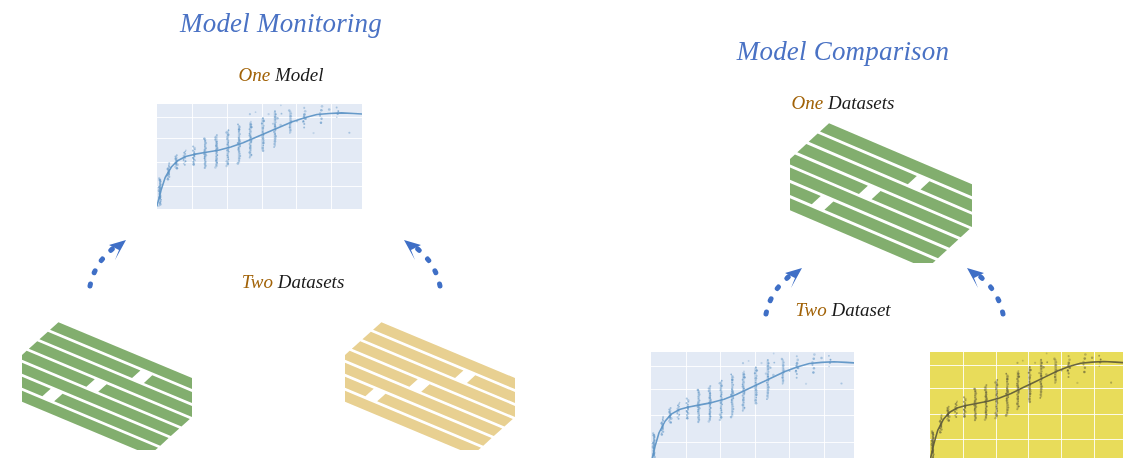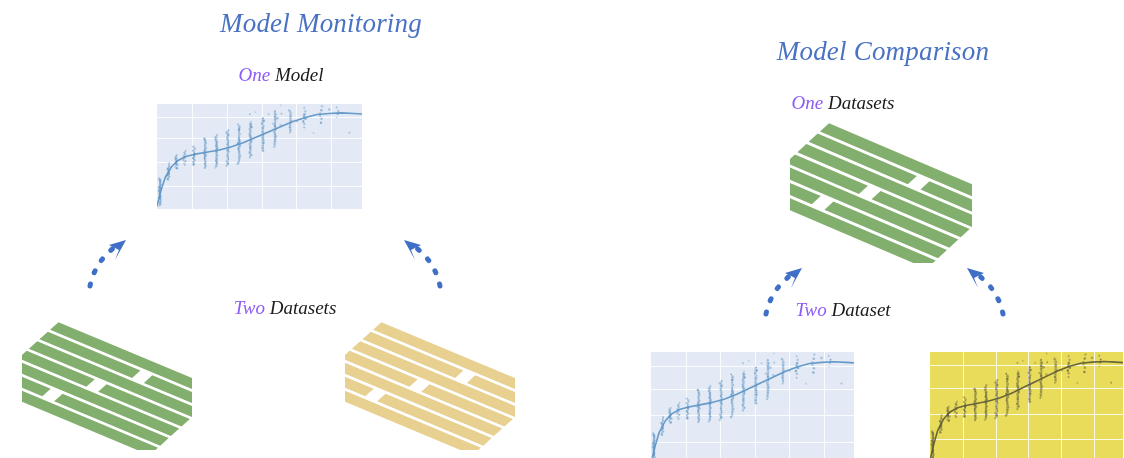--- a/index.html
+++ b/index.html
@@ -26,32 +26,31 @@
   .section-title {
     position: absolute;
     width: 100%;
     text-align: center;
     top: 8px;
     font-size: 27px;
     font-style: italic;
     color: #4a72c4;
     letter-spacing: 0.2px;
     white-space: nowrap;
-    padding-left: 40px;
   }
 
   .sub-label {
     position: absolute;
     text-align: center;
     font-size: 19px;
     font-style: italic;
     white-space: nowrap;
     color: #1a1a1a;
   }
-  .sub-label .accent { color: #8b5cf6; }
+  .sub-label .accent { color: #a16207; }
 
   
   .plot {
     position: absolute;
     overflow: hidden;
   }
   .plot .grid {
     position: absolute;
     inset: 0;
   }
@@ -356,21 +355,21 @@
         <circle cx="139.97" cy="17.46" r="0.85" fill="#5b92c4" opacity="0.52"></circle>
         <circle cx="192.37" cy="28.75" r="1.09" fill="#5b92c4" opacity="0.43"></circle>
         <circle cx="94.62" cy="23.31" r="1.10" fill="#5b92c4" opacity="0.43"></circle>
         <circle cx="120.52" cy="14.27" r="1.21" fill="#5b92c4" opacity="0.50"></circle>
         <circle cx="123.59" cy="21.04" r="1.30" fill="#5b92c4" opacity="0.38"></circle>
         <circle cx="92.91" cy="10.21" r="1.10" fill="#5b92c4" opacity="0.38"></circle>
         <path d="M 0.00 101.85 L 4.10 86.10 L 8.20 73.50 L 14.35 63.00 L 20.50 56.70 L 28.70 52.50 L 36.90 50.40 L 49.20 48.30 L 61.50 46.20 L 73.80 43.05 L 86.10 38.85 L 98.40 33.60 L 110.70 28.35 L 123.00 23.10 L 135.30 17.85 L 147.60 13.65 L 159.90 10.50 L 172.20 9.45 L 184.50 8.92 L 196.80 9.45 L 205.00 9.97" fill="none" stroke="#5b92c4" stroke-width="1.6" stroke-linejoin="round" stroke-linecap="round" opacity="0.92"></path>
       </svg>
   </div>
 
-  <div class="sub-label" style="left:4px; width:562px; top:271px;margin-top:26px;">
+  <div class="sub-label" style="left:12px; width:562px; top:271px;">
     <span class="accent">Two</span>
     <span>Datasets</span>
   </div>
 
   <div class="dataset" id="ds-monitor-left" style="left:22px; top:322px; width:170px; height:128px;">
       <svg viewBox="0 0 200 150" preserveAspectRatio="none">
         <g transform="translate(100,75) matrix(0.96,0.40,-0.58,0.52,0,0) translate(-100,-75)">
           <rect x="0.0" y="8.0" width="200.0" height="17" fill="#82ae6e"></rect>
           <rect x="0.0" y="29.5" width="113.5" height="17" fill="#82ae6e"></rect>
           <rect x="128.0" y="29.5" width="72.0" height="17" fill="#82ae6e"></rect>

